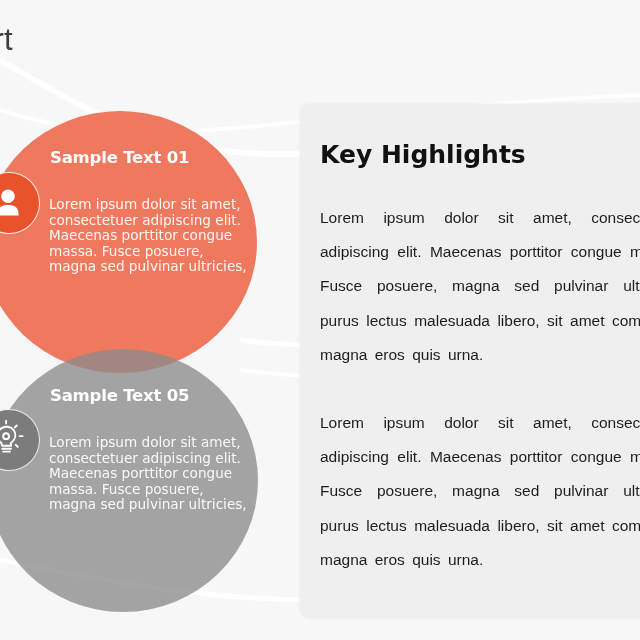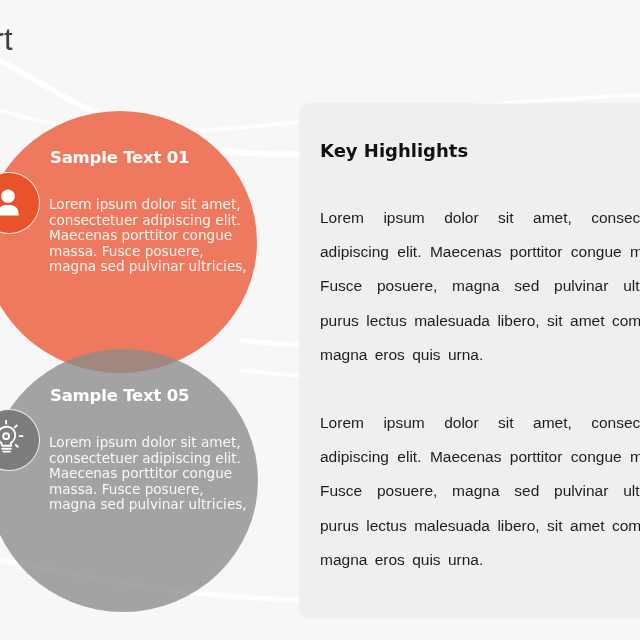--- a/index.html
+++ b/index.html
@@ -48,21 +48,21 @@
     .icon-badge.orange { left: -22px; top: 172px; width: 62px; height: 62px; background: #e8532c; }
     .icon-badge.gray { left: -22px; top: 409px; width: 62px; height: 62px; background: #7c7c7c; }
     .panel {
       position: absolute; left: 300px; top: 104px; width: 360px; height: 514px;
       background: #efefef; border-radius: 10px;
       box-shadow: 0 0 3px rgba(0,0,0,0.08);
     }
     .panel-title {
       position: absolute; left: 20px; top: 36px;
       font-family: "DejaVu Sans", sans-serif; font-weight: bold;
-      font-size: 18px; color: #111111; white-space: nowrap;
+      font-size: 25px; color: #111111; white-space: nowrap;
     }
     .panel-para {
       position: absolute; left: 20px; width: 360px;
       font-family: "Liberation Sans", sans-serif;
       font-size: 15.5px; line-height: 34.2px; color: #1d1d1d;
       text-align: justify; word-spacing: 3px;
     }
   </style>
 </head>
 <body>

